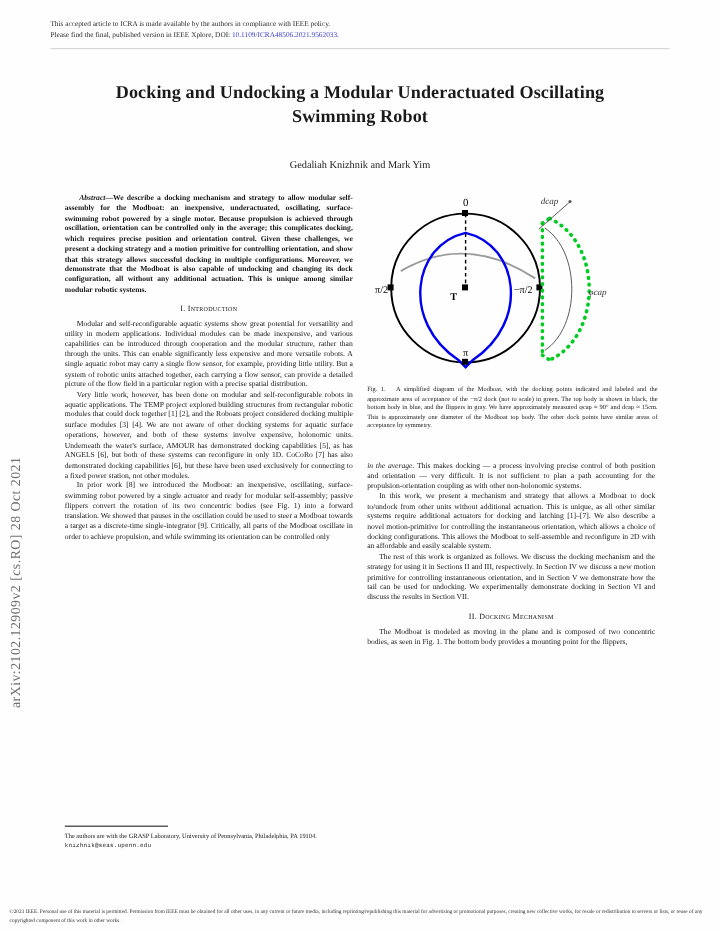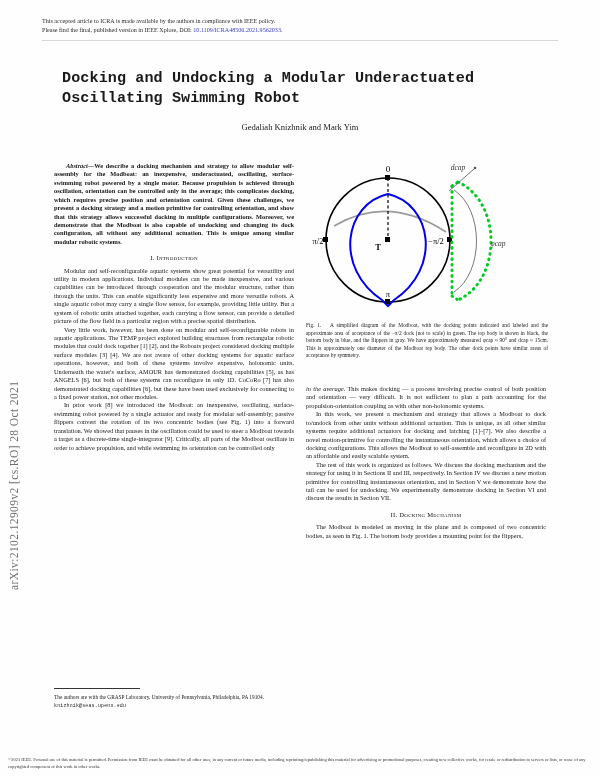--- a/index.html
+++ b/index.html
@@ -42,29 +42,30 @@
   .banner .doi{color:#3b3bd0;text-decoration:none;}
   .banner-rule{
     position:absolute;left:42px;top:40px;width:516px;height:1px;
     background:#d8d8d8;
   }
 
   
   .title{
     position:absolute;
     left:62px; top:68px; width:476px;
+    text-align:center;
     font-size:15.1px;
     line-height:20px;
     font-weight:bold;
-    font-family:Liberation Mono, monospace;
+    font-family:Liberation Serif, serif;
     letter-spacing:.1px;
   }
   .authors{
     position:absolute;
-    left:62px; top:122px; width:476px;
+    left:62px; top:132px; width:476px;
     text-align:center;
     font-size:8.6px;
     font-family:"Liberation Serif", serif;
   }
 
   
   .col{
     position:absolute;
     width:240px;
     font-size:6.35px;

